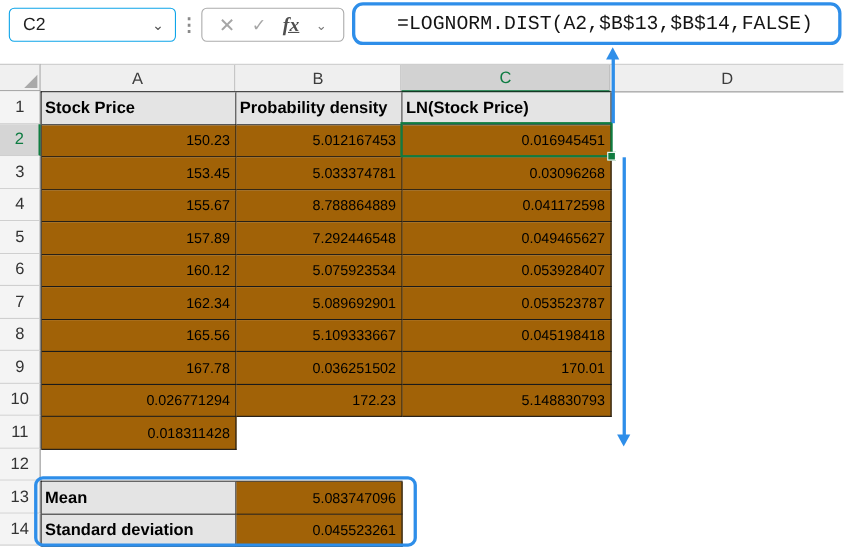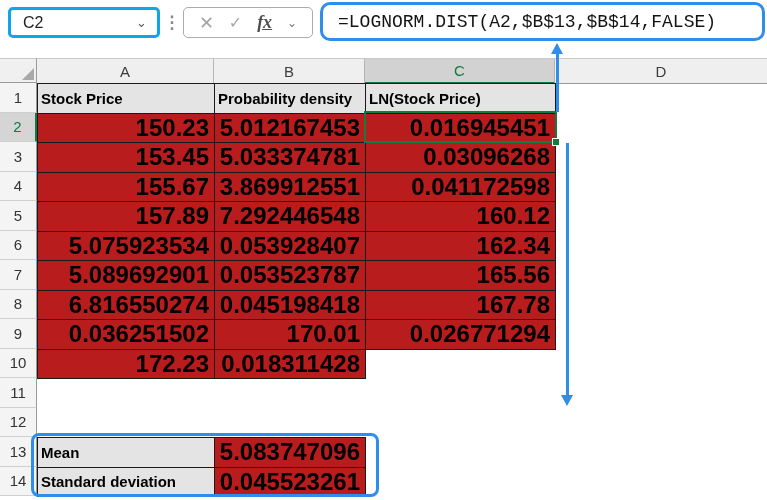--- a/index.html
+++ b/index.html
@@ -5,21 +5,21 @@
   * { margin:0; padding:0; box-sizing:border-box; }
   html,body { background:#fff; }
   .app {
     position:relative; width:767px; height:500px; overflow:hidden;
     font-family:"Liberation Sans", sans-serif; background:#fff;
   }
 
   
   .name-box {
     position:absolute; left:8px; top:7px; width:152px; height:31px;
-    border:3px solid #0ea5e9; border-radius:5px; background:#fff;
+    border:1px solid #0ea5e9; border-radius:5px; background:#fff;
     display:flex; align-items:center; padding:0 10px 0 12px;
     font-size:16px; color:#1f1f1f;
   }
   .name-box .chev { margin-left:auto; color:#555; font-size:13px; }
   .vdots {
     position:absolute; left:165px; top:7px; height:31px; width:14px;
     display:flex; align-items:center; justify-content:center;
     color:#8a8a8a; font-size:17px; font-weight:bold; letter-spacing:0;
   }
   .fx-box {
@@ -30,21 +30,21 @@
   }
   .fx-box .x-icn { font-size:18px; color:#A6A6A6; }
   .fx-box .chk-icn { font-size:16px; color:#A6A6A6; }
   .fx-box .fx-icn { font-style:italic; font-family:"Liberation Serif", serif; font-size:18px; color:#4f4f4f; font-weight:bold;text-decoration:underline; }
   .fx-box .chev { font-size:12px; color:#777; }
   .formula-box {
     position:absolute; left:320px; top:2px; width:445px; height:39px;
     border:3px solid #2E8EE9; border-radius:10px; background:#fff;
     display:flex; align-items:center; padding-left:15px;
     font-family:"Liberation Mono","DejaVu Sans Mono",monospace;
-    font-size:18px; color:#141414; white-space:nowrap; overflow:hidden;
+    font-size:18px; color:#141414; white-space:nowrap; overflow:hidden;justify-content:center;
   }
 
   
   .corner-cell {
     position:absolute; left:0; top:58px; width:37px; height:25px;
     background:#F0F0F0; border-right:1px solid #9A9A9A; border-bottom:1px solid #9A9A9A;
     border-top:1px solid #C8C8C8;
   }
   .corner-cell .tri {
     position:absolute; right:2px; bottom:2px; width:0; height:0;
@@ -82,22 +82,22 @@
     border-top:1.5px solid #1a1a1a; border-left:1.5px solid #1a1a1a;
   }
   .stats-table {
     position:absolute; left:37px; top:437px;
     display:grid; grid-template-columns:177px 151px;
     grid-auto-rows:29.5px;
     border-top:1.5px solid #1a1a1a; border-left:1.5px solid #1a1a1a;
   }
   .cell {
     border-right:1.5px solid #1a1a1a; border-bottom:1.5px solid #1a1a1a;
-    display:flex; align-items:center; background:#b91c1c;
-    font-size:24px; color:#000; white-space:nowrap; overflow:visible;font-weight:bold;
+    display:flex; align-items:center; background:#a16207;
+    font-size:13px; color:#000; white-space:nowrap; overflow:visible;
   }
   .cell.th {
     background:#E4E4E4; font-weight:bold; font-size:15px;
     justify-content:flex-start; padding-left:3px;
   }
   .cell.num { justify-content:flex-end; padding-right:5px; }
 
   
   .sel-cell {
     position:absolute; left:364px; top:111px; width:193px; height:32px;
@@ -178,38 +178,40 @@
       <div class="cell th">Stock Price</div>
       <div class="cell th">Probability density</div>
       <div class="cell th">LN(Stock Price)</div>
       <div class="cell num">150.23</div>
       <div class="cell num">5.012167453</div>
       <div class="cell num">0.016945451</div>
       <div class="cell num">153.45</div>
       <div class="cell num">5.033374781</div>
       <div class="cell num">0.03096268</div>
       <div class="cell num">155.67</div>
-      <div class="cell num">3.869912551</div>
+      <div class="cell num">8.788864889</div>
       <div class="cell num">0.041172598</div>
       <div class="cell num">157.89</div>
       <div class="cell num">7.292446548</div>
+      <div class="cell num">0.049465627</div>
       <div class="cell num">160.12</div>
       <div class="cell num">5.075923534</div>
       <div class="cell num">0.053928407</div>
       <div class="cell num">162.34</div>
       <div class="cell num">5.089692901</div>
       <div class="cell num">0.053523787</div>
       <div class="cell num">165.56</div>
-      <div class="cell num">6.816550274</div>
+      <div class="cell num">5.109333667</div>
       <div class="cell num">0.045198418</div>
       <div class="cell num">167.78</div>
       <div class="cell num">0.036251502</div>
       <div class="cell num">170.01</div>
       <div class="cell num">0.026771294</div>
       <div class="cell num">172.23</div>
+      <div class="cell num">5.148830793</div>
       <div class="cell num">0.018311428</div>
     </div>
 
   <div class="stats-table" id="stats-table">
       <div class="cell th">Mean</div>
       <div class="cell num">5.083747096</div>
       <div class="cell th">Standard deviation</div>
       <div class="cell num">0.045523261</div>
     </div>
 

